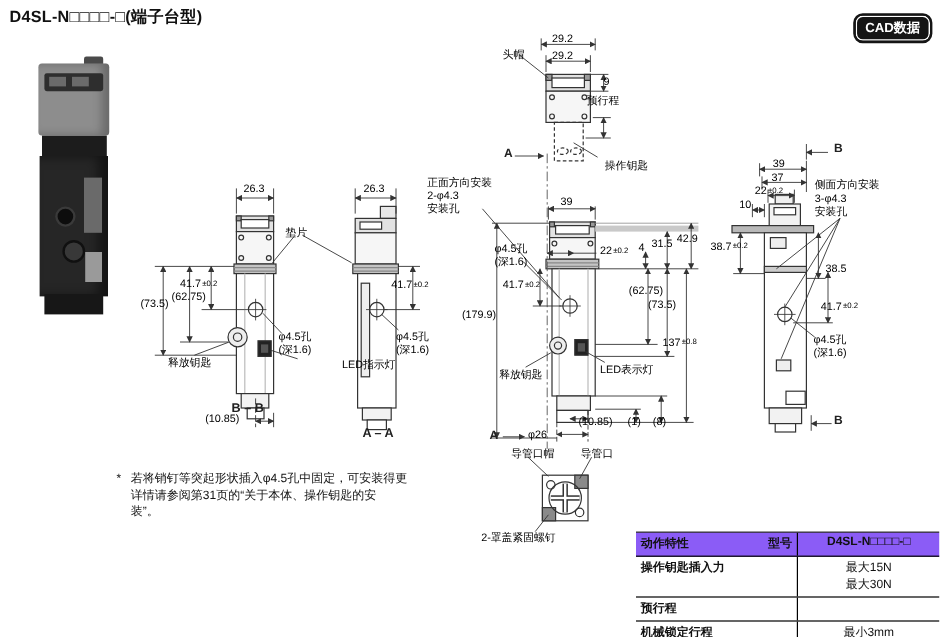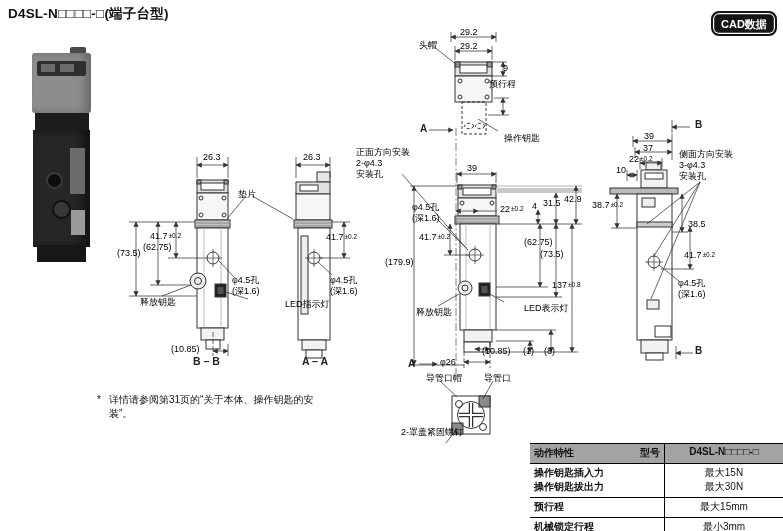--- a/index.html
+++ b/index.html
@@ -309,21 +309,21 @@
       <div class="ann" style="left: 203px; top: 153px;"><span>26.3</span></div>
       <div class="ann" style="left: 238px; top: 190px;"><span>垫片</span></div>
       <div class="ann" style="left: 150px; top: 232px;"><span>41.7</span><span class="tol">±0.2</span></div>
       <div class="ann" style="left: 143px; top: 243px;"><span>(62.75)</span></div>
       <div class="ann" style="left: 117px; top: 249px;"><span>(73.5)</span></div>
       <div class="ann" style="left: 232px; top: 276px;"><span>φ4.5孔</span></div>
       <div class="ann" style="left: 232px; top: 287px;"><span>(深1.6)</span></div>
       <div class="ann" style="left: 140px; top: 298px;"><span>释放钥匙</span></div>
       <div class="ann" style="left: 237px; top: 300px; margin-left: 48px;"><span>LED指示灯</span></div>
       <div class="ann" style="left: 171px; top: 345px;"><span>(10.85)</span></div>
-      <div class="ann b" style="left: 193px; top: 356px; font-size: 10.5px; text-align: right;"><span>B – B</span></div>
+      <div class="ann b" style="left: 193px; top: 335px; font-size: 10.5px; text-align: right;"><span>B – B</span></div>
       <div class="ann" style="left: 303px; top: 153px;"><span>26.3</span></div>
       <div class="ann" style="left: 326px; top: 233px;"><span>41.7</span><span class="tol">±0.2</span></div>
       <div class="ann" style="left: 330px; top: 276px;"><span>φ4.5孔</span></div>
       <div class="ann" style="left: 330px; top: 287px;"><span>(深1.6)</span></div>
       <div class="ann b" style="left: 302px; top: 356px; font-size: 10.5px;"><span>A – A</span></div>
       <div class="ann b" style="left: 420px; top: 124px; font-size: 10px;"><span>A</span></div>
       <div class="ann" style="left: 356px; top: 148px;"><span>正面方向安装</span></div>
       <div class="ann" style="left: 356px; top: 159px;"><span>2-φ4.3</span></div>
       <div class="ann" style="left: 356px; top: 170px;"><span>安装孔</span></div>
       <div class="ann" style="left: 467px; top: 164px;"><span>39</span></div>
@@ -332,75 +332,72 @@
       <div class="ann" style="left: 543px; top: 199px;"><span>31.5</span></div>
       <div class="ann" style="left: 564px; top: 195px;"><span>42.9</span></div>
       <div class="ann" style="left: 412px; top: 203px;"><span>φ4.5孔</span></div>
       <div class="ann" style="left: 412px; top: 214px;"><span>(深1.6)</span></div>
       <div class="ann" style="left: 419px; top: 233px;"><span>41.7</span><span class="tol">±0.2</span></div>
       <div class="ann" style="left: 385px; top: 258px;"><span>(179.9)</span></div>
       <div class="ann" style="left: 524px; top: 238px;"><span>(62.75)</span></div>
       <div class="ann" style="left: 540px; top: 250px;"><span>(73.5)</span></div>
       <div class="ann" style="left: 552px; top: 281px;"><span>137</span><span class="tol">±0.8</span></div>
       <div class="ann" style="left: 416px; top: 308px;"><span>释放钥匙</span></div>
-      <div class="ann" style="left: 500px; top: 304px; margin-left: 24px;"><span>LED表示灯</span></div>
+      <div class="ann" style="left: 500px; top: 304px;"><span>LED表示灯</span></div>
       <div class="ann" style="left: 482px; top: 347px;"><span>(10.85)</span></div>
       <div class="ann" style="left: 523px; top: 347px;"><span>(1)</span></div>
       <div class="ann" style="left: 544px; top: 347px;"><span>(8)</span></div>
       <div class="ann b" style="left: 408px; top: 359px; font-size: 10px;"><span>A</span></div>
       <div class="ann" style="left: 440px; top: 358px;"><span>φ26</span></div>
       <div class="ann" style="left: 426px; top: 374px;"><span>导管口帽</span></div>
       <div class="ann" style="left: 484px; top: 374px; font-family: Liberation Serif, serif;"><span>导管口</span></div>
-      <div class="ann" style="left: 401px; top: 428px; text-align: center;"><span>2-罩盖紧固螺钉</span></div>
+      <div class="ann" style="left: 401px; top: 444px; text-align: center;"><span>2-罩盖紧固螺钉</span></div>
       <div class="ann b" style="left: 695px; top: 120px; font-size: 10px;"><span>B</span></div>
       <div class="ann" style="left: 644px; top: 132px;"><span>39</span></div>
       <div class="ann" style="left: 643px; top: 144px;"><span>37</span></div>
       <div class="ann" style="left: 629px; top: 155px;"><span>22</span><span class="tol">±0.2</span></div>
       <div class="ann" style="left: 616px; top: 166px;"><span>10</span></div>
       <div class="ann" style="left: 679px; top: 150px;"><span>侧面方向安装</span></div>
       <div class="ann" style="left: 679px; top: 161px; text-align: center;"><span>3-φ4.3</span></div>
       <div class="ann" style="left: 679px; top: 172px;"><span>安装孔</span></div>
       <div class="ann" style="left: 592px; top: 201px;"><span>38.7</span><span class="tol">±0.2</span></div>
       <div class="ann" style="left: 688px; top: 220px;"><span>38.5</span></div>
       <div class="ann" style="left: 684px; top: 251px;"><span>41.7</span><span class="tol">±0.2</span></div>
       <div class="ann" style="left: 678px; top: 279px;"><span>φ4.5孔</span></div>
       <div class="ann" style="left: 678px; top: 290px;"><span>(深1.6)</span></div>
       <div class="ann b" style="left: 695px; top: 346px; font-size: 10px;"><span>B</span></div>
     </div>
 
   <div class="footnote">
     <span class="star">*</span>
+    <span class="fl">若将销钉等突起形状插入φ4.5孔中固定，可安装得更</span>
     <span class="fl">详情请参阅第31页的“关于本体、操作钥匙的安</span>
     <span class="fl">装”。</span>
   </div>
 
   <div class="spec">
-    <div class="trow thead" style="background: #a3a3a3;">
+    <div class="trow thead" style="background: #8b5cf6;">
       <div class="c1">
         <span>动作特性</span>
         <span>型号</span>
       </div>
       <div class="c2">D4SL-N□□□□-□</div>
     </div>
     <div class="trow">
       <div class="c1 rowlbl">
         <span>操作钥匙插入力</span>
-        <span>操作钥匙拔出力</span>
       </div>
       <div class="c2">
         <span>最大15N</span>
         <span>最大30N</span>
       </div>
     </div>
     <div class="trow">
       <div class="c1 rowlbl">
           <span>预行程</span>
-        </div>
-      <div class="c2">
-          <span>最大15mm</span>
         </div>
     </div>
     <div class="trow">
       <div class="c1 rowlbl">
           <span>机械锁定行程</span>
         </div>
       <div class="c2">
           <span>最小3mm</span>
         </div>
     </div>

